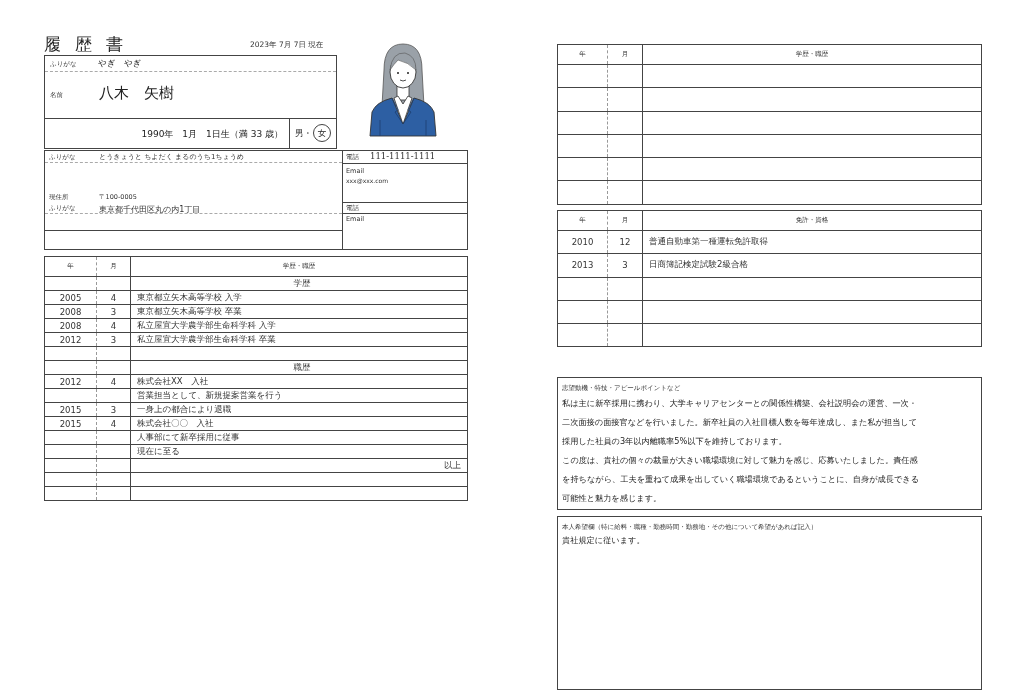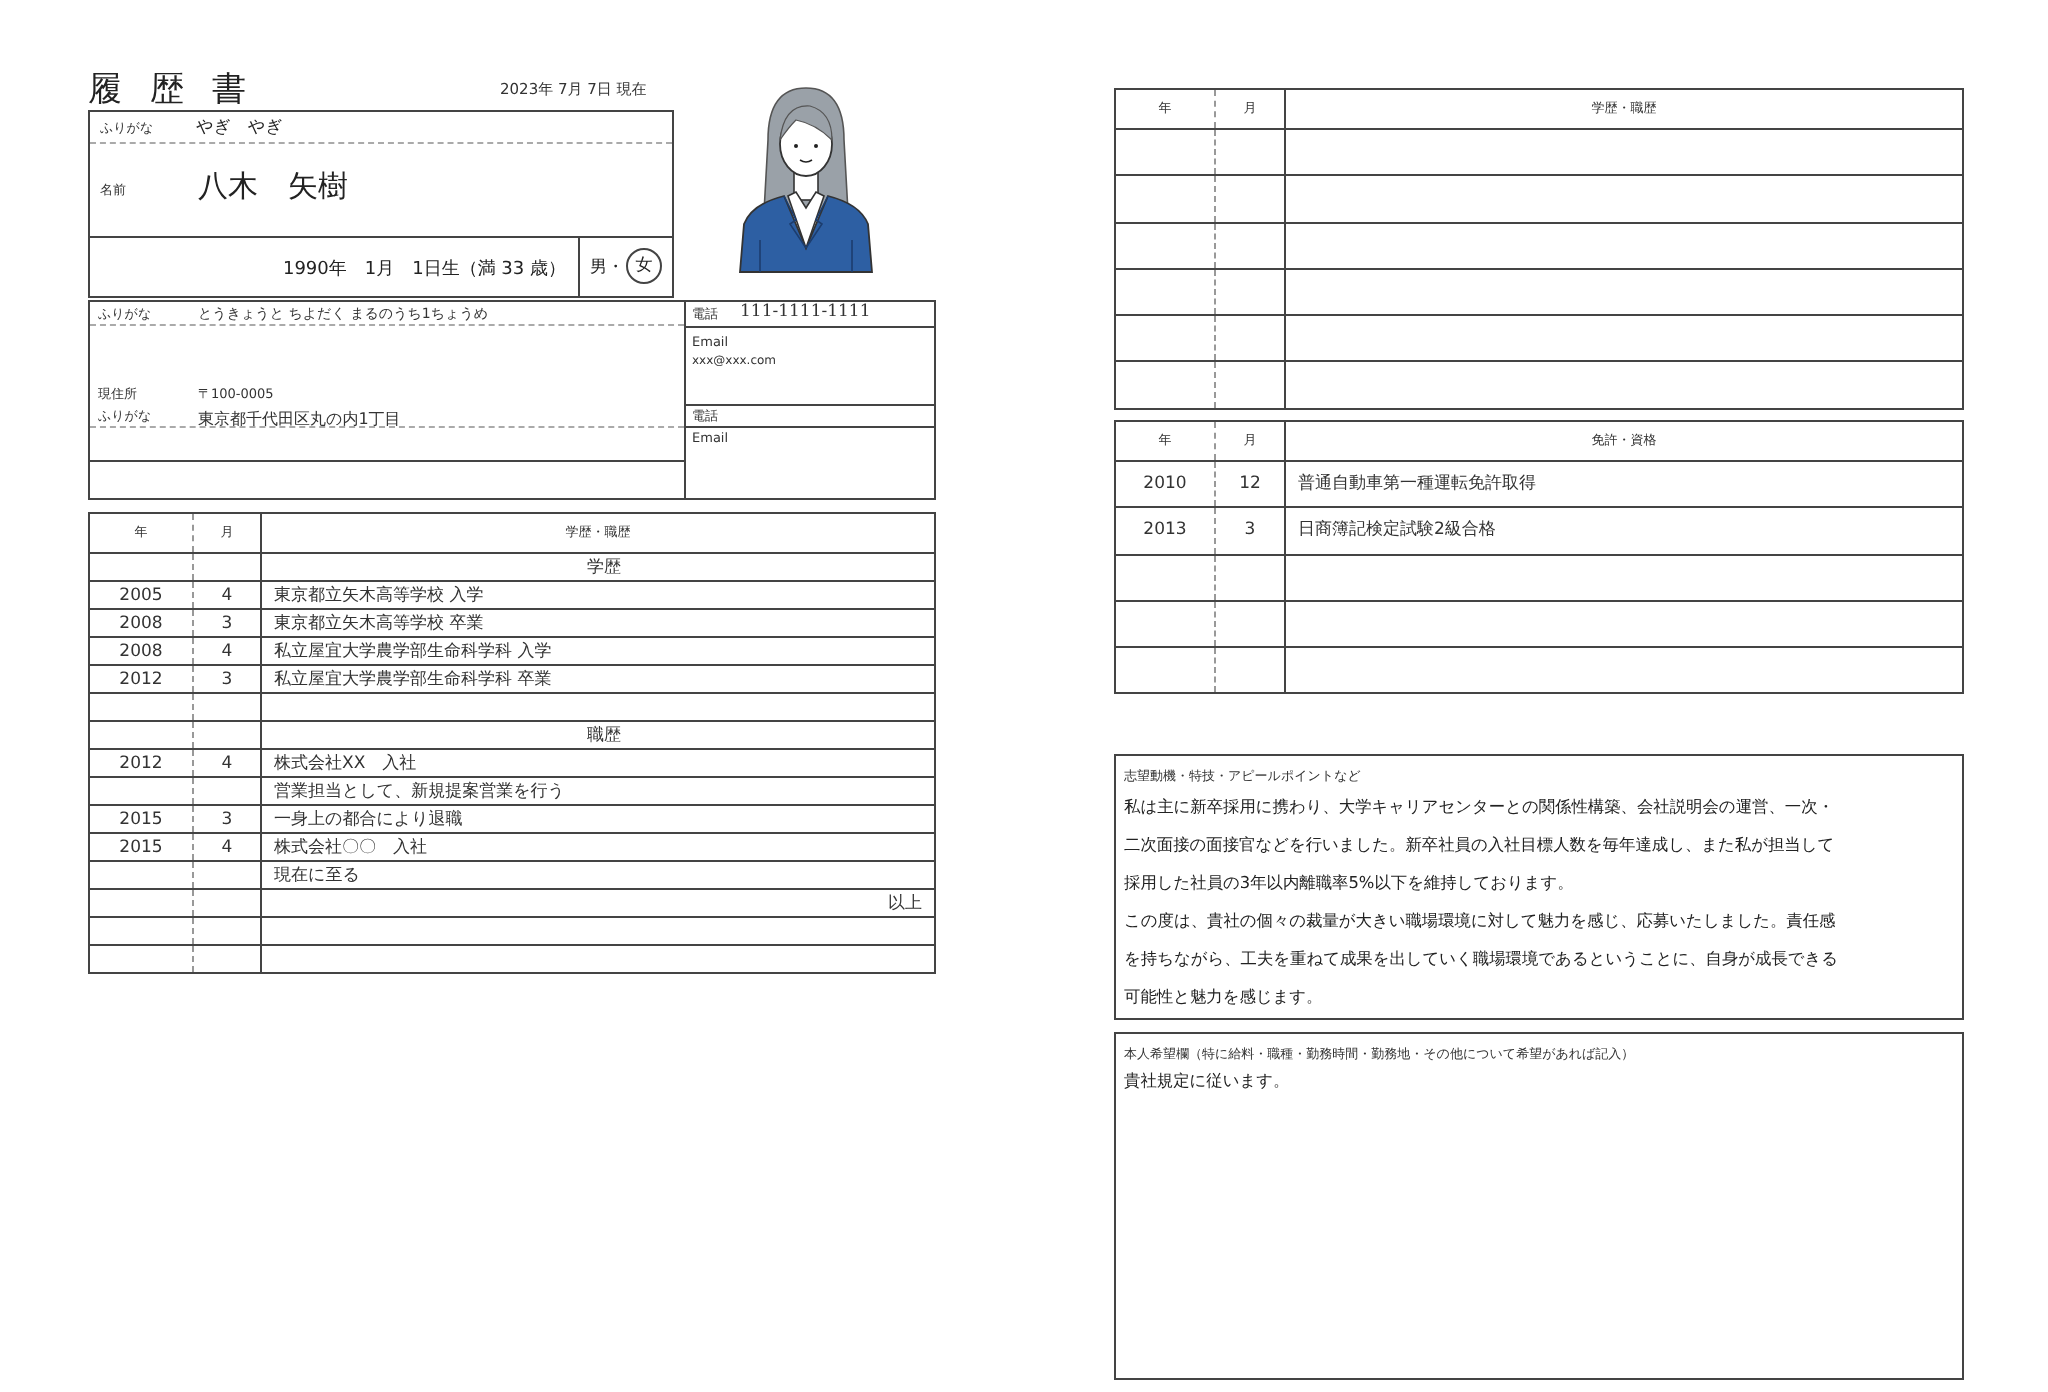--- a/index.html
+++ b/index.html
@@ -212,20 +212,25 @@
         <td class="c-desc">一身上の都合により退職</td>
       </tr>
       <tr>
         <td class="c-year">2015</td>
         <td class="c-month">4</td>
         <td class="c-desc">株式会社〇〇　入社</td>
       </tr>
       <tr>
         <td class="c-year"></td>
         <td class="c-month"></td>
+        <td class="c-desc">人事部にて新卒採用に従事</td>
+      </tr>
+      <tr>
+        <td class="c-year"></td>
+        <td class="c-month"></td>
         <td class="c-desc">現在に至る</td>
       </tr>
       <tr>
         <td class="c-year"></td>
         <td class="c-month"></td>
         <td class="c-desc right">以上</td>
       </tr>
       <tr>
         <td class="c-year"></td>
         <td class="c-month"></td>

